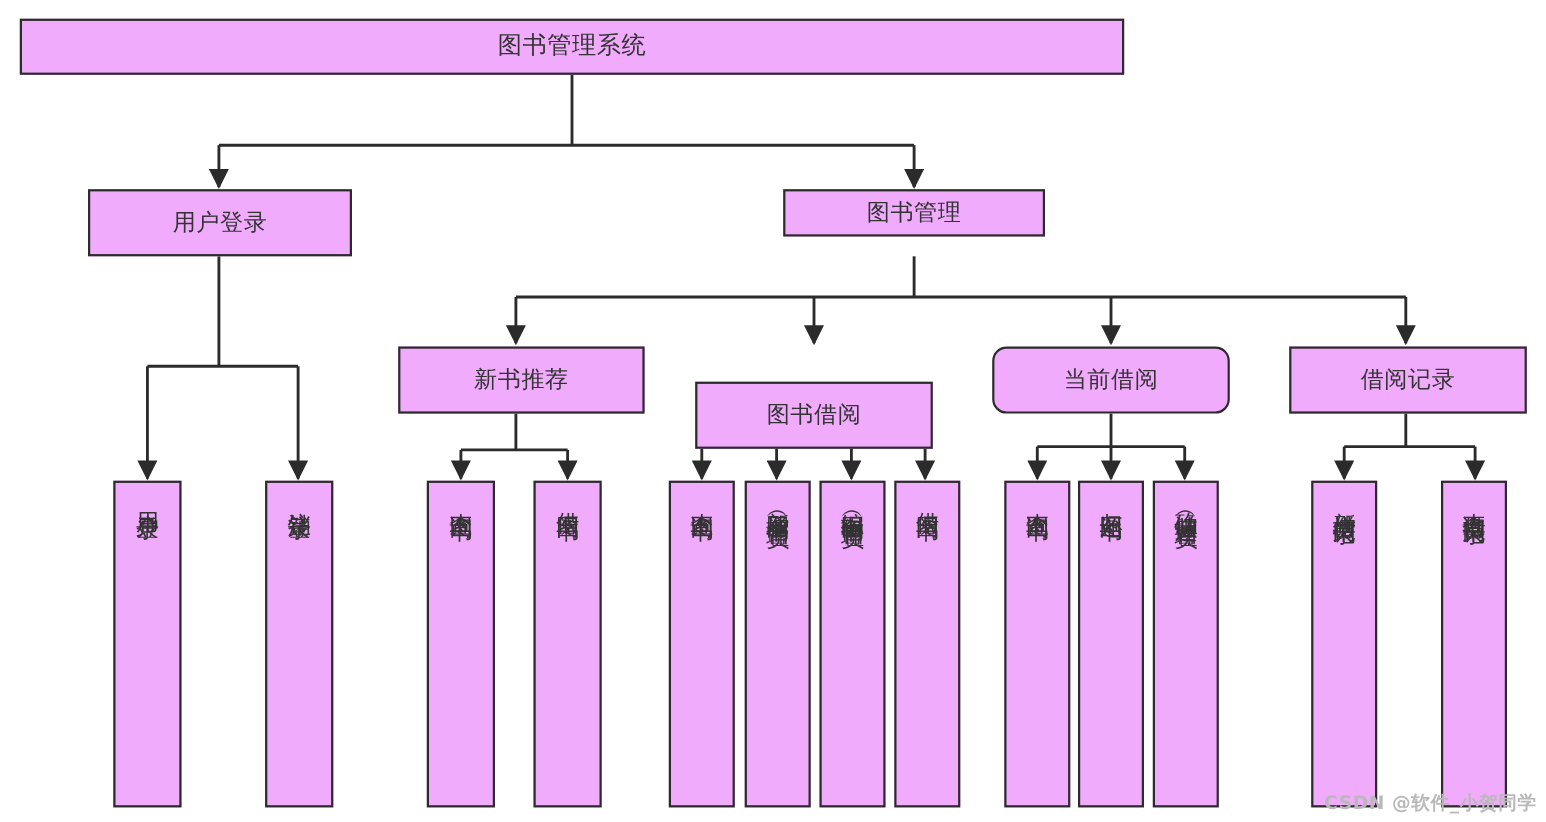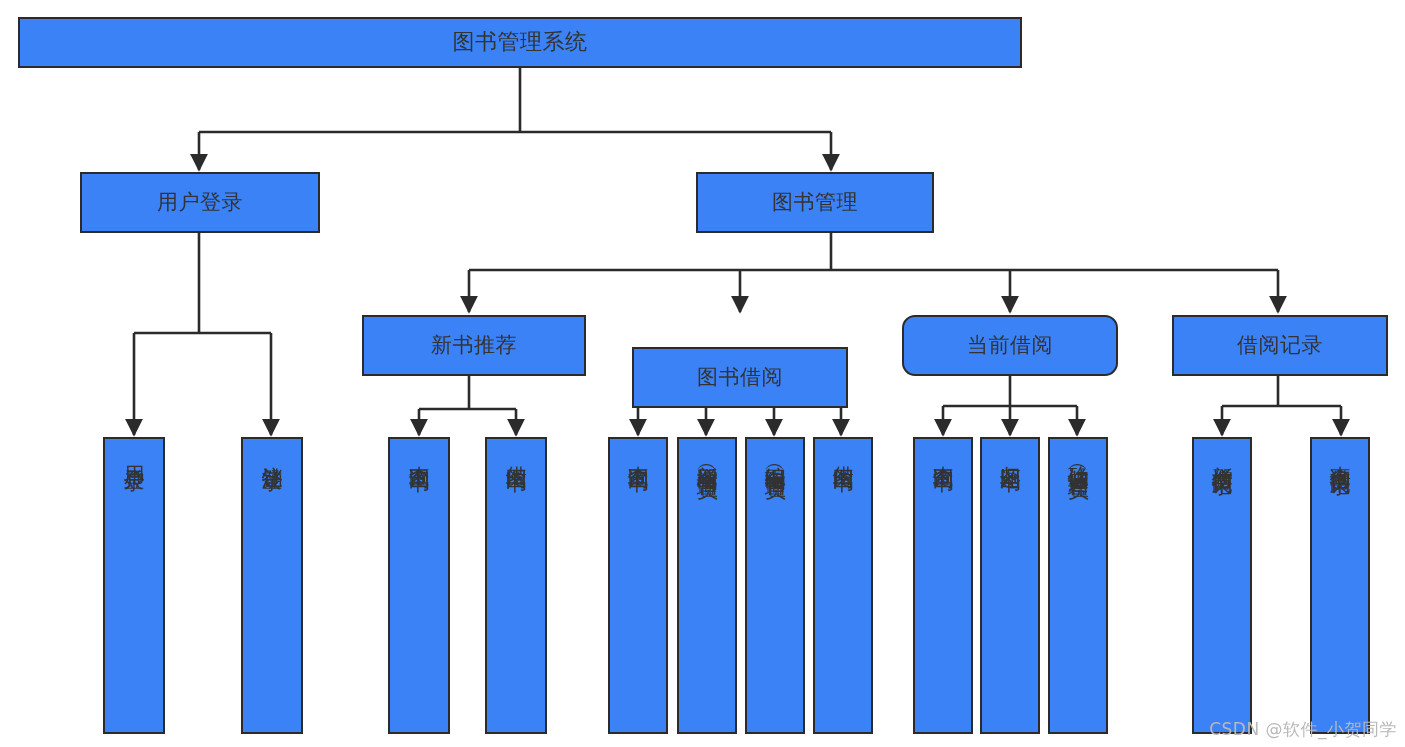--- a/index.html
+++ b/index.html
@@ -22,21 +22,21 @@
     position: absolute;
     left: 0;
     top: 0;
     width: 1405px;
     height: 747px;
     pointer-events: none;
   }
   .node {
     position: absolute;
     box-sizing: border-box;
-    background: #3b82f6;
+    background: #f0abfc;
     border: 2px solid #2b2b2b;
     display: flex;
     align-items: center;
     justify-content: center;
     color: #2e2e2e;
   }
   .node .label {
     display: block;
     text-align: center;
     line-height: 1.22;
@@ -68,20 +68,21 @@
   }
   #watermark {
     position: absolute;
     right: 8px;
     bottom: 6px;
     font-size: 17px;
     color: #b9b9b9;
     letter-spacing: 0.5px;
     white-space: nowrap;
     font-family: "DejaVu Sans", "Liberation Sans", sans-serif;
+    font-weight: bold;
   }
 </style>
 </head>
 <body>
 
 <div id="diagram-root">
 
   <svg id="edge-layer" viewBox="0 0 1405 747" width="1405" height="747" xmlns="http://www.w3.org/2000/svg">
     <defs>
       <marker id="arrow" viewBox="0 0 10 10" refX="9" refY="5" markerWidth="7" markerHeight="7" orient="auto-start-reverse">
@@ -132,21 +133,21 @@
     </g>
   </svg>
 
   <div class="node root horiz" style="left:18px; top:17px; width:1004px; height:51px;">
     <span class="label">图书管理系统</span>
   </div>
 
   <div class="node horiz" style="left:80px; top:172px; width:240px; height:61px;">
     <span class="label">用户登录</span>
   </div>
-  <div class="node horiz" style="left:696px; top:172px; width:238px; height:61px;">
+  <div class="node horiz" style="left:712px; top:172px; width:238px; height:43px;">
     <span class="label">图书管理</span>
   </div>
 
   <div class="node horiz" style="left:362px; top:315px; width:224px; height:61px;">
     <span class="label">新书推荐</span>
   </div>
   <div class="node horiz" style="left:632px; top:315px; width:216px; height:61px;margin-top:32px;">
     <span class="label">图书借阅</span>
   </div>
   <div class="node horiz" style="left:902px; top:315px; width:216px; height:61px;border-radius:13px;">

